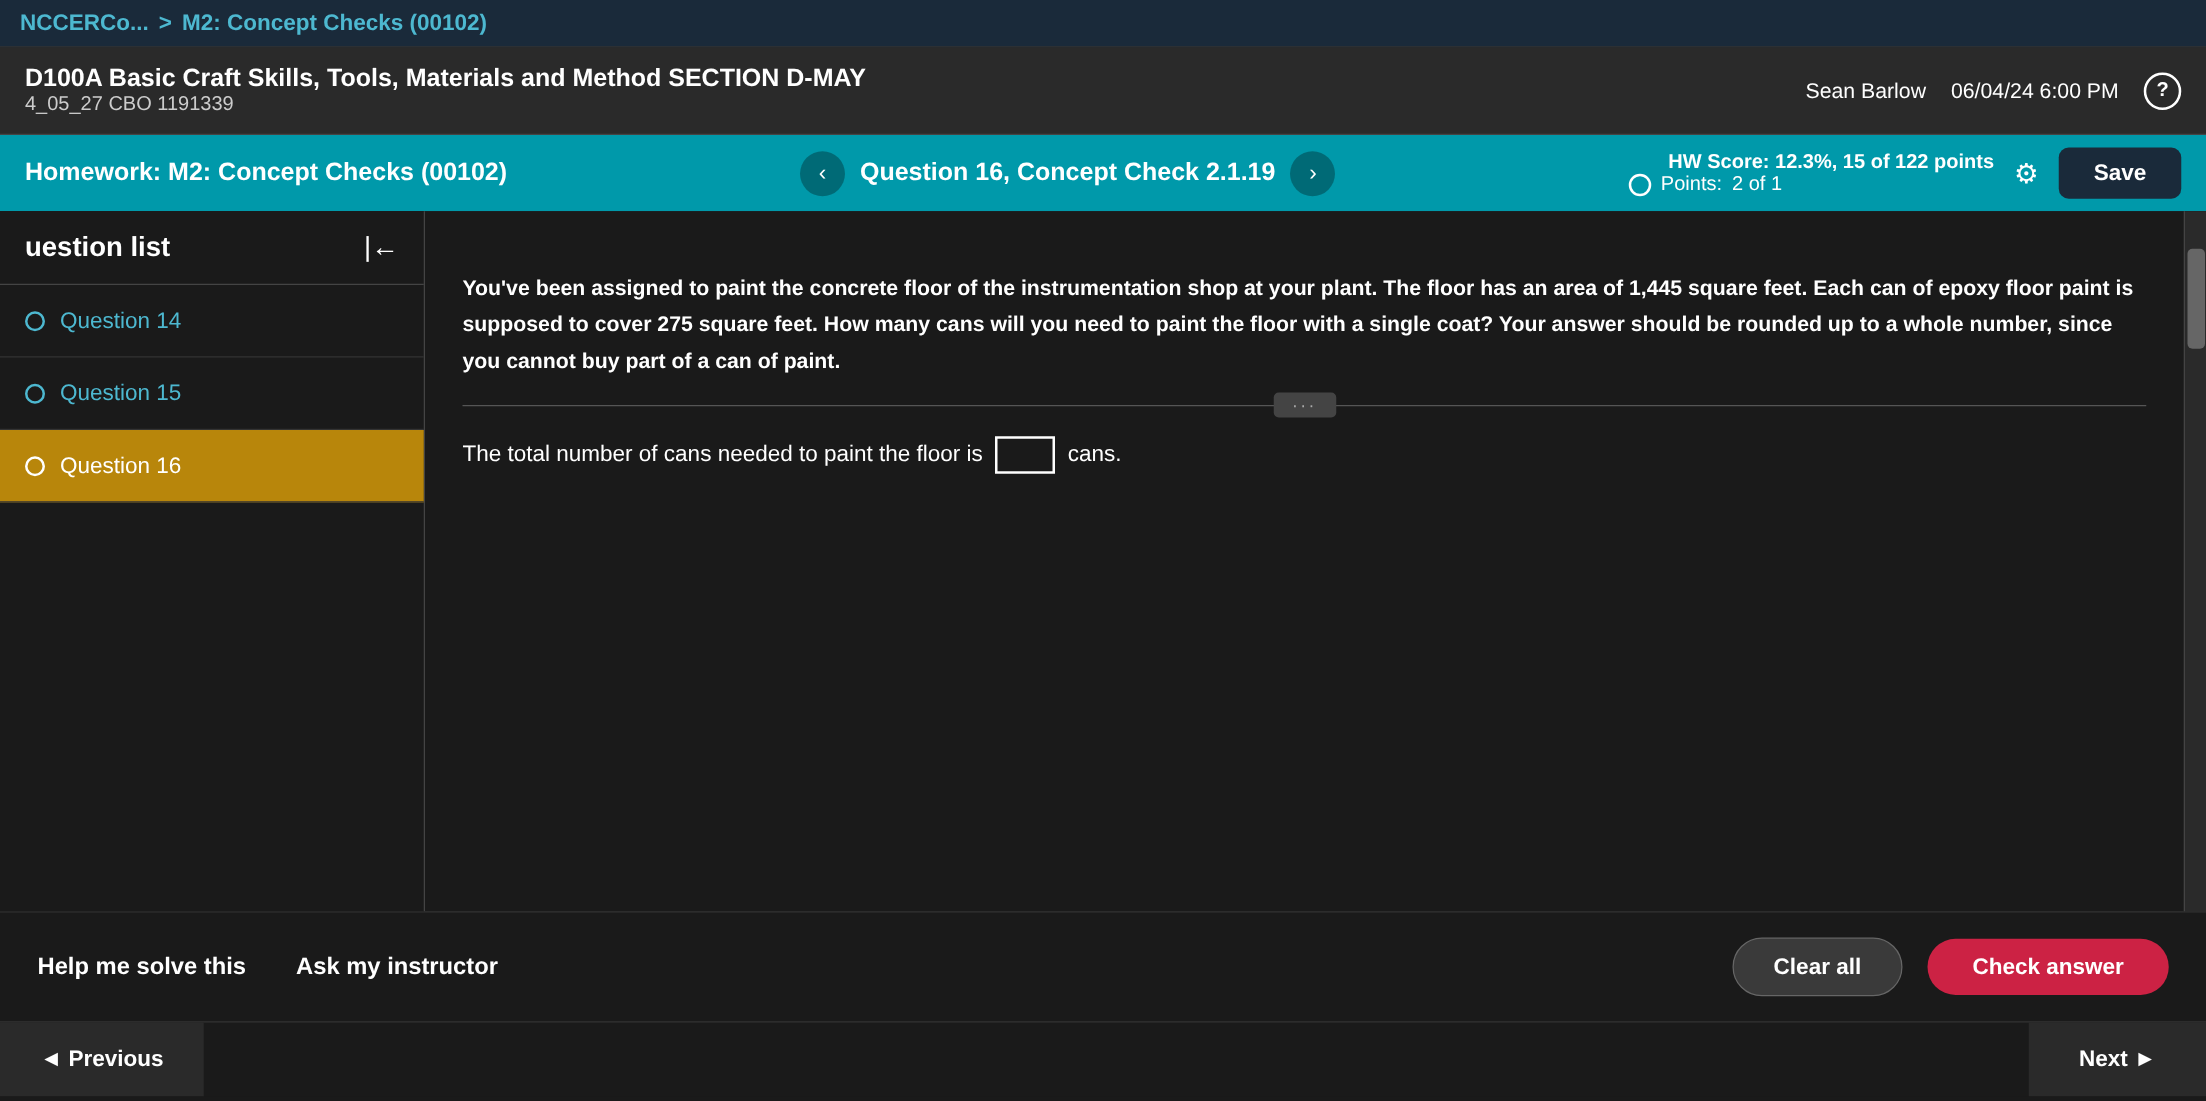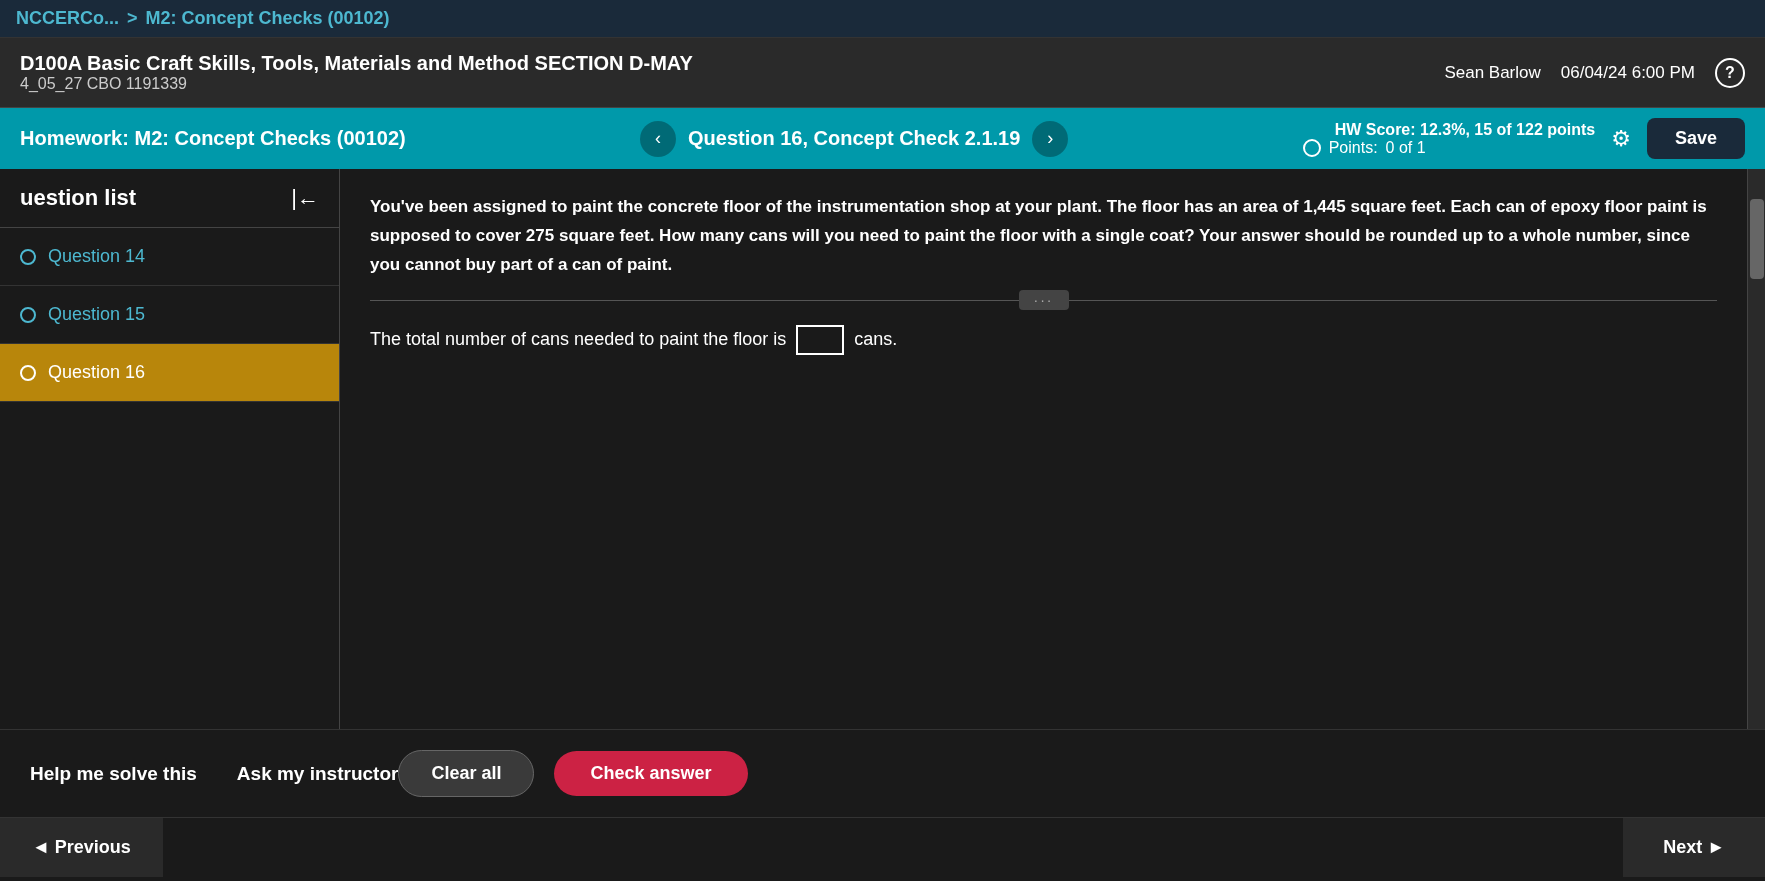--- a/index.html
+++ b/index.html
@@ -209,20 +209,21 @@
     }
     .question-item.active .q-dot {
       border-color: #fff;
     }
 
     
     .question-content {
       flex: 1;
       padding: 24px 30px;
       overflow-y: auto;
+      margin-top: 24px;
     }
     .question-text {
       font-size: 17px;
       line-height: 1.7;
       color: #fff;
       font-weight: bold;
       margin-bottom: 20px;
     }
     .divider {
       height: 1px;
@@ -268,21 +269,21 @@
       text-align: center;
       outline: none;
     }
 
     
     .action-bar {
       background: #1a1a1a;
       padding: 20px 30px;
       display: flex;
       align-items: center;
-      justify-content: flex-start;
+      justify-content: space-between;
       border-top: 1px solid #333;
     }
     .action-left {
       display: flex;
       gap: 40px;
     }
     .action-link {
       font-size: 19px;
       color: #fff;
       cursor: pointer;
@@ -398,21 +399,21 @@
     <button class="nav-arrow-btn">›</button>
   </div>
   <div class="hw-score-area">
     <div>
       <div class="score-text">
         <span>HW Score: </span><span>12.3%, 15 of 122 points</span>
       </div>
       <div class="points-row">
         <span class="radio-circle"></span>
         <span>Points: </span>
-          <span>0 of 1</span>
+          <span>2 of 1</span>
       </div>
     </div>
     <span class="settings-icon">⚙</span>
     <button class="save-btn">Save</button>
   </div>
 </div>
 
 <div class="main-content">
 
   <div class="sidebar">

